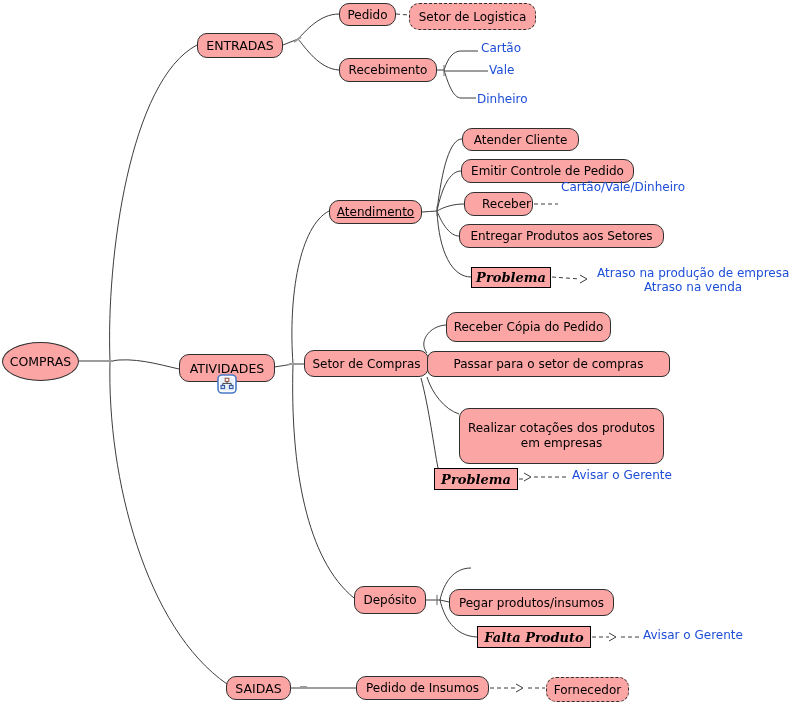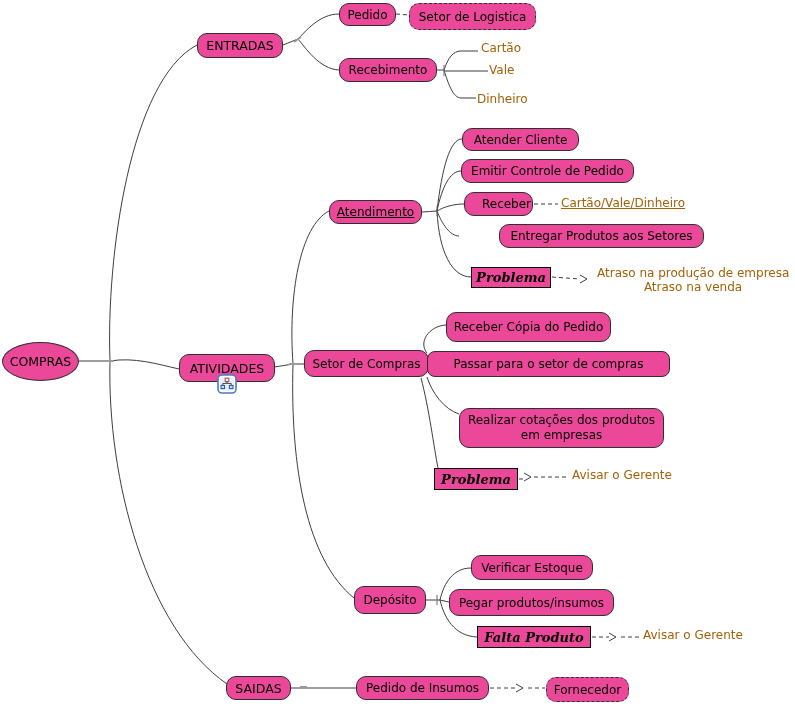--- a/index.html
+++ b/index.html
@@ -1,28 +1,28 @@
 <!DOCTYPE html>
 <html><head>
 <meta charset="utf-8">
 <style>
   html,body{margin:0;padding:0;background:#fff;}
   .stage{position:relative;width:795px;height:706px;background:#ffffff;
          font-family:"DejaVu Sans",sans-serif;overflow:hidden;}
   svg.edges{position:absolute;left:0;top:0;}
   .node{position:absolute;box-sizing:border-box;border:1px solid #2f2f2f;border-radius:10px;
-        background:#ec4899;display:flex;align-items:center;justify-content:center;
+        background:#fca5a5;display:flex;align-items:center;justify-content:center;
         font-size:12px;color:#000;white-space:nowrap;padding:0 4px;}
   .node.caps{font-size:12.5px;}
   .node.ellipse{border-radius:50%;}
   .node.dashed{border-style:dashed;}
   .node.problem{border-radius:0;border-color:#000;font-family:"DejaVu Serif",serif;
                 font-style:italic;font-weight:bold;font-size:13px;}
   .node.multi{flex-direction:column;line-height:15px;white-space:nowrap;}
-  .leaf{position:absolute;font-size:12px;color:#a16207;white-space:nowrap;}
+  .leaf{position:absolute;font-size:12px;color:#1d4ed8;white-space:nowrap;}
   .note2{line-height:14px;text-align:center;}
   .icon-badge{position:absolute;width:20px;height:20px;}
 </style>
 </head>
 <body>
 
 <div class="stage">
 
   <svg class="edges" width="795" height="706" viewBox="0 0 795 706">
     <g stroke="#3d3d3d" stroke-width="1" fill="none">
@@ -103,40 +103,39 @@
     <rect x="8.2" y="4.2" width="3.6" height="3.2" fill="#ffffff" stroke="#9c4a3a" stroke-width="1"></rect>
     <path d="M10,7.4 L10,9.4 M5.8,9.4 L14.2,9.4 M5.8,9.4 L5.8,11.4 M14.2,9.4 L14.2,11.4" stroke="#444" stroke-width="1" fill="none"></path>
     <rect x="4" y="11.4" width="3.6" height="3.2" fill="#c8dbf6" stroke="#2d52a0" stroke-width="1"></rect>
     <rect x="12.4" y="11.4" width="3.6" height="3.2" fill="#c8dbf6" stroke="#2d52a0" stroke-width="1"></rect>
   </svg>
 
   <div class="node" style="left:329px;top:200px;width:93px;height:24px;text-decoration:underline;">Atendimento</div>
   <div class="node" style="left:461px;top:159px;width:173px;height:24px;">Emitir Controle de Pedido</div>
   <div class="node" style="left:462px;top:128px;width:117px;height:23px;">Atender Cliente</div>
   <div class="node" style="left:464px;top:192px;width:69px;height:24px;padding-left:20px;">Receber</div>
-  <div class="leaf" style="left:561px;top:196px;text-decoration:underline;">Cartão/Vale/Dinheiro</div>
-  <div class="node" style="left:459px;top:224px;width:205px;height:24px;margin-left:40px;">Entregar Produtos aos Setores</div>
+  <div class="leaf" style="left:561px;top:180px;">Cartão/Vale/Dinheiro</div>
+  <div class="node" style="left:459px;top:224px;width:205px;height:24px;">Entregar Produtos aos Setores</div>
   <div class="node problem" style="left:471px;top:267px;width:80px;height:21px;">Problema</div>
   <div class="leaf note2" style="left:597px;top:266px;width:192px;">
     <span style="display:block;">Atraso na produção de empresa</span>
     <span style="display:block;">Atraso na venda</span>
   </div>
 
   <div class="node" style="left:304px;top:350px;width:125px;height:27px;">Setor de Compras</div>
   <div class="node" style="left:446px;top:312px;width:165px;height:30px;">Receber Cópia do Pedido</div>
   <div class="node" style="left:427px;top:351px;width:243px;height:26px;border-radius:8px;">Passar para o setor de compras</div>
-  <div class="node multi" style="left:459px;top:408px;width:205px;height:40px;">
+  <div class="node multi" style="left:459px;top:408px;width:205px;height:56px;">
     <span>Realizar cotações dos produtos</span>
     <span>em empresas</span>
   </div>
   <div class="node problem" style="left:434px;top:468px;width:84px;height:22px;">Problema</div>
   <div class="leaf" style="left:572px;top:468px;">Avisar o Gerente</div>
 
   <div class="node" style="left:354px;top:586px;width:72px;height:28px;">Depósito</div>
-  <div class="node" style="left:471px;top:555px;width:122px;height:25px;">Verificar Estoque</div>
   <div class="node" style="left:449px;top:589px;width:165px;height:27px;">Pegar produtos/insumos</div>
   <div class="node problem" style="left:477px;top:626px;width:114px;height:22px;">Falta Produto</div>
   <div class="leaf" style="left:643px;top:628px;">Avisar o Gerente</div>
 
   <div class="node caps" style="left:226px;top:676px;width:65px;height:24px;">SAIDAS</div>
   <div class="node" style="left:356px;top:676px;width:133px;height:24px;">Pedido de Insumos</div>
   <div class="node dashed" style="left:546px;top:677px;width:83px;height:25px;">Fornecedor</div>
 
 </div>
 

